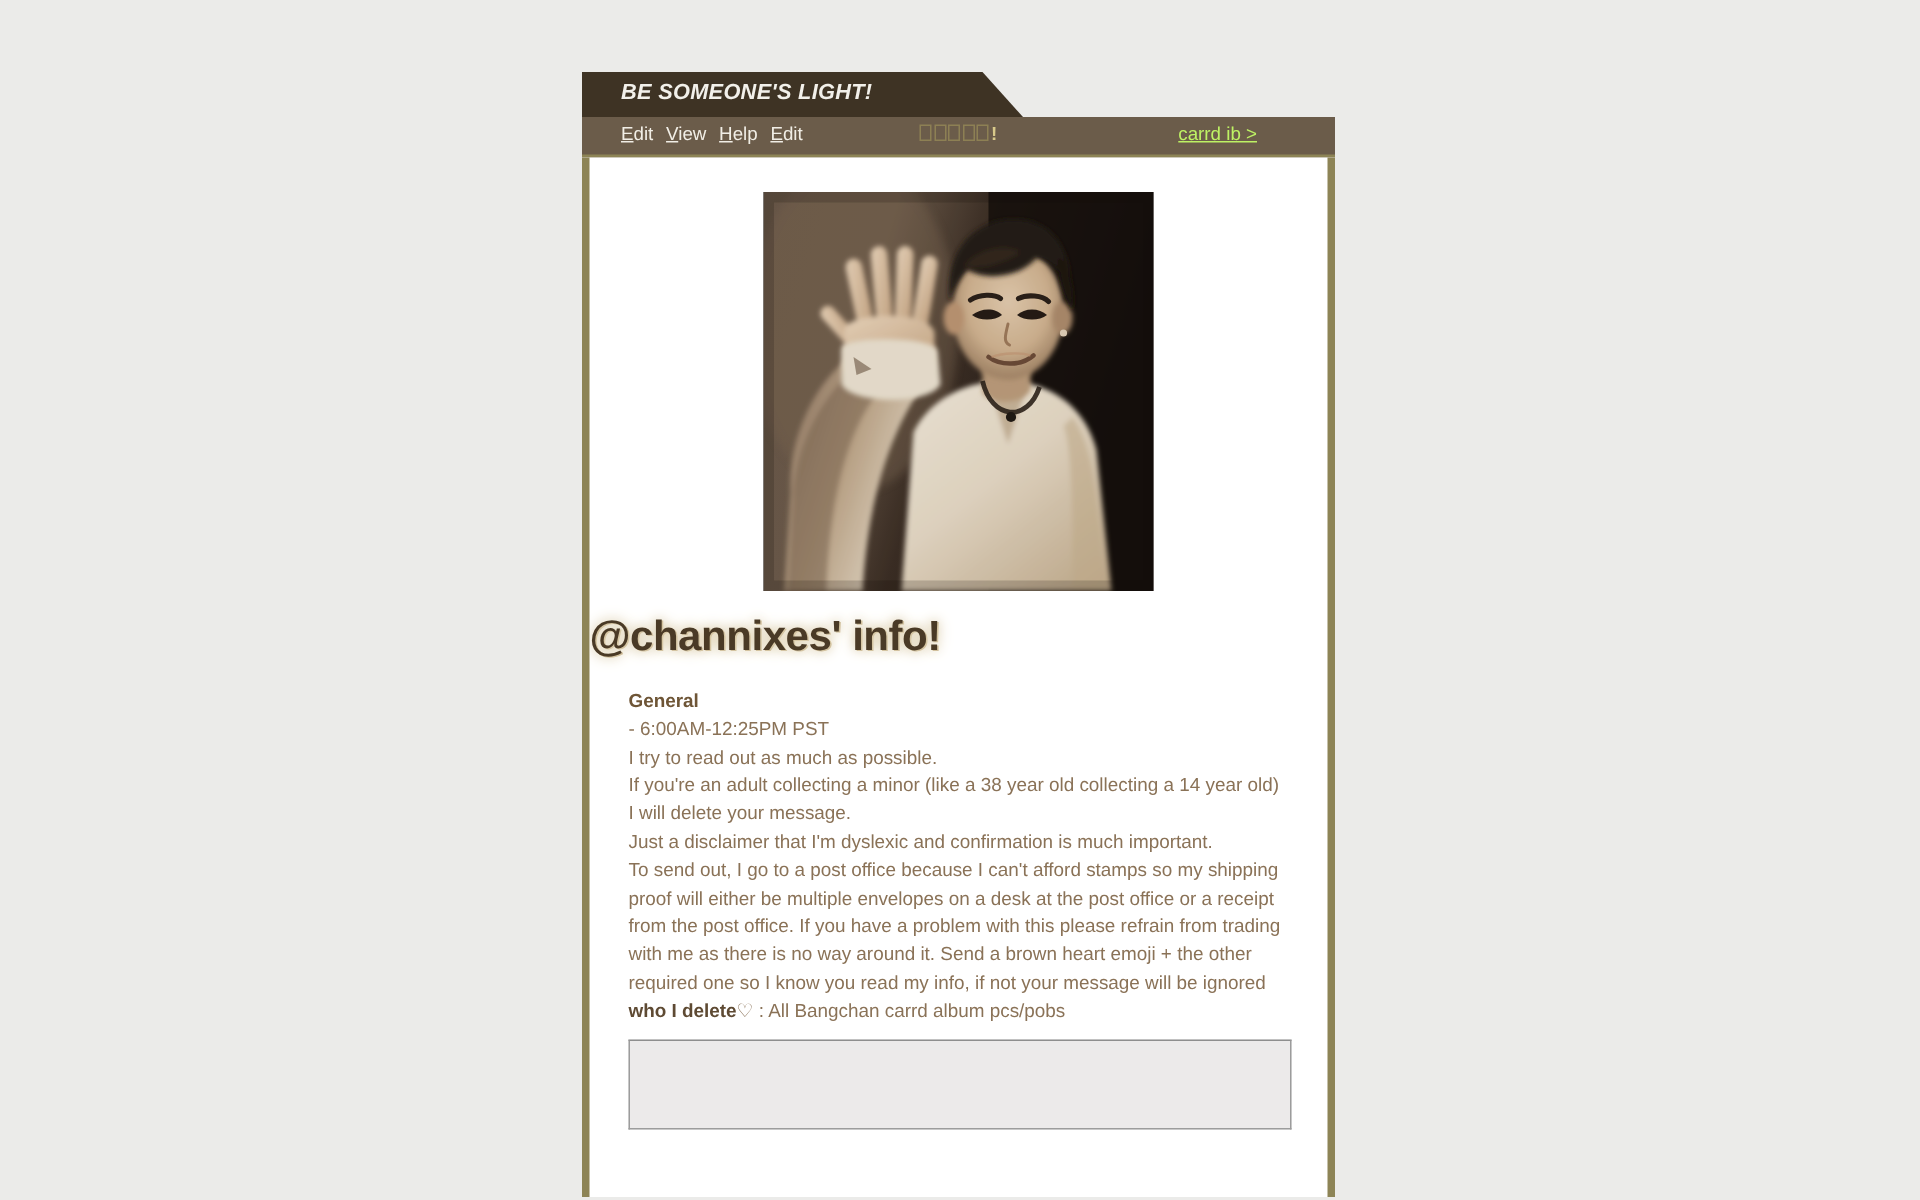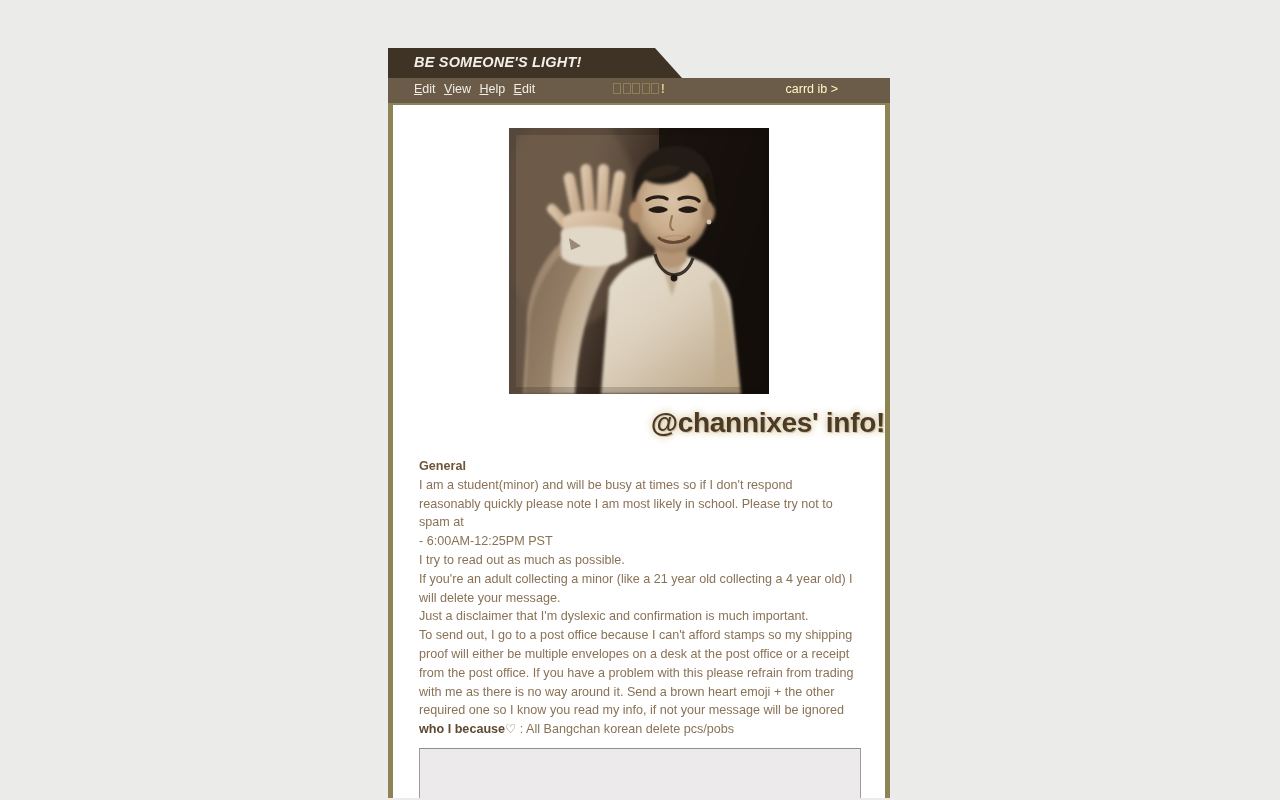--- a/index.html
+++ b/index.html
@@ -93,21 +93,22 @@
     vertical-align: -1px;
     box-sizing: border-box;
   }
   .bang { color: #d8c98a; font-weight: bold; }
 
   .menu-right {
     position: absolute;
     right: 52px;
     top: 4px;
     font-size: 12.5px;
-    color: #fef9c3;
+    color: #bef264;
+    text-decoration: underline;
     white-space: nowrap;
     cursor: pointer;
   }
 
   
   .frame {
     position: relative;
     height: 693px;
     background: #ffffff;
     border-left: 5px solid #8d8456;
@@ -132,21 +133,21 @@
     width: 260px;
     height: 266px;
     overflow: hidden;
     background: #120d09;
   }
   .hero svg { display: block; }
 
   
   .bigtitle {
     margin-top: 9px;
-    text-align: right;
+    text-align: left;
     font-size: 28px;
     font-weight: bold;
     color: #4a3a26;
     letter-spacing: -0.3px;
     text-shadow: 0 0 7px #d9c9a5, 0 0 12px #e6dcc4, 1px 1px 0 #cdbb96;
   }
 
   
   .body-text {
     margin: 18px 0 0 0;
@@ -316,28 +317,27 @@
               <rect x="0" y="0" width="260" height="266" fill="#2a1f16" opacity="0.08"></rect>
             </svg>
           </div>
         </div>
 
         <div class="bigtitle">@channixes' info!</div>
 
         <div class="body-text">
           <div class="p hdr">General</div>
 
-          <div class="p">I am a student(minor) and will be busy at times so if I don't respond reasonably quickly please note I am most likely in school. Please try not to spam at</div>
           <div class="p">- 6:00AM-12:25PM PST</div>
           <div class="p">I try to read out as much as possible.</div>
-          <div class="p">If you're an adult collecting a minor (like a 21 year old collecting a 4 year old) I will delete your message.</div>
+          <div class="p">If you're an adult collecting a minor (like a 38 year old collecting a 14 year old) I will delete your message.</div>
           <div class="p">Just a disclaimer that I'm dyslexic and confirmation is much important.</div>
           <div class="p">To send out, I go to a post office because I can't afford stamps so my shipping proof will either be multiple envelopes on a desk at the post office or a receipt from the post office. If you have a problem with this please refrain from trading with me as there is no way around it. Send a brown heart emoji + the other required one so I know you read my info, if not your message will be ignored</div>
 
-          <div class="p"><span class="lbl">who I because</span><span class="heart">♡</span><span> : All Bangchan korean delete pcs/pobs</span></div>
+          <div class="p"><span class="lbl">who I delete</span><span class="heart">♡</span><span> : All Bangchan carrd album pcs/pobs</span></div>
 
         </div>
 
         <div class="field-wrap">
           <div class="field"></div>
         </div>
 
       </div>
     </div>
 

